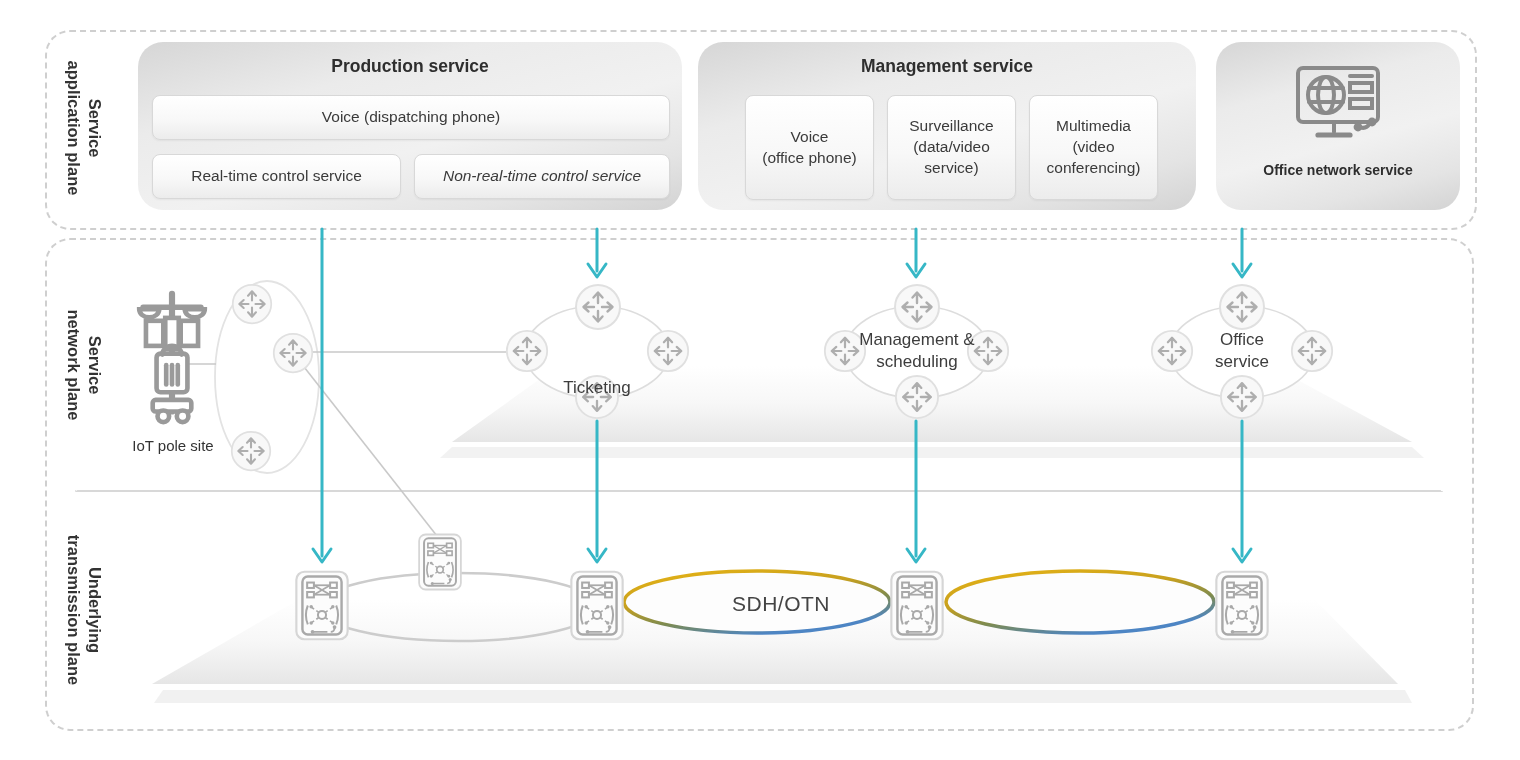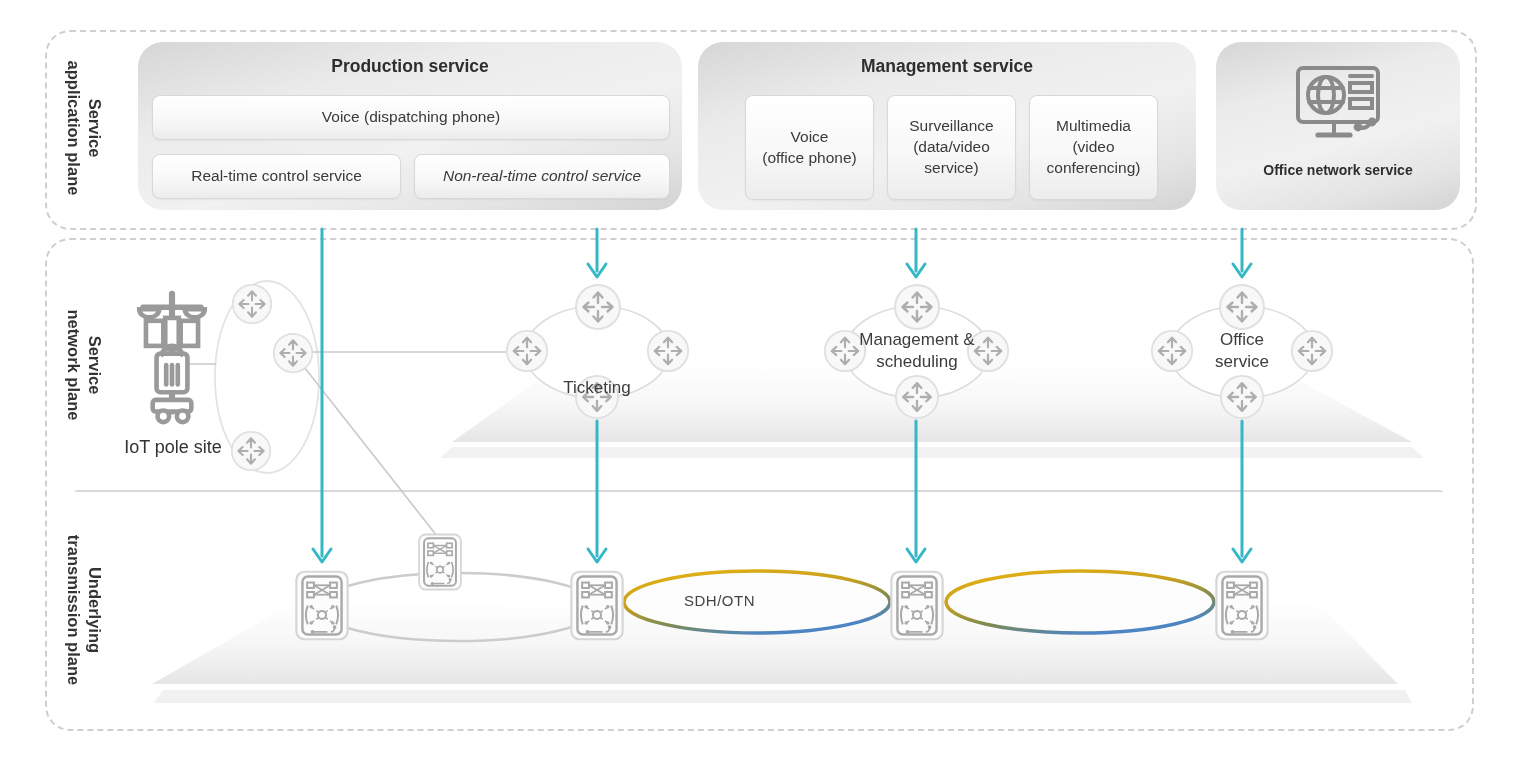--- a/index.html
+++ b/index.html
@@ -26,22 +26,22 @@
     position:absolute;border:1px solid #d8d8d8;border-radius:8px;
     background:linear-gradient(180deg,#ffffff 0%,#f8f8f8 55%,#ececec 100%);
     display:flex;align-items:center;justify-content:center;text-align:center;
     font-size:15.5px;color:#3a3a3a;box-shadow:0 1px 2px rgba(0,0,0,0.05);
     white-space:pre-line;line-height:1.35;
   }
   .node-label{
     position:absolute;text-align:center;color:#3d3d3d;font-size:17px;line-height:1.3;
     white-space:pre-line;
   }
-  .small-label{position:absolute;text-align:center;color:#333;font-size:18px;}
-  .ring-big-label{position:absolute;text-align:left;color:#444;font-size:15px;letter-spacing:.5px;}
+  .small-label{position:absolute;text-align:center;color:#333;font-size:15px;}
+  .ring-big-label{position:absolute;text-align:right;color:#444;font-size:21px;letter-spacing:.5px;}
   .office-title{
     position:absolute;left:0;right:0;text-align:center;font-weight:bold;font-size:14px;color:#2e2e2e;
   }
   svg.icon{position:absolute;overflow:visible;}
   #overlay{position:absolute;left:0;top:0;z-index:2;pointer-events:none;}
   .layer1{z-index:1;border-radius:25px;} .layer3{z-index:3;}
 </style>
 </head>
 <body>
 

